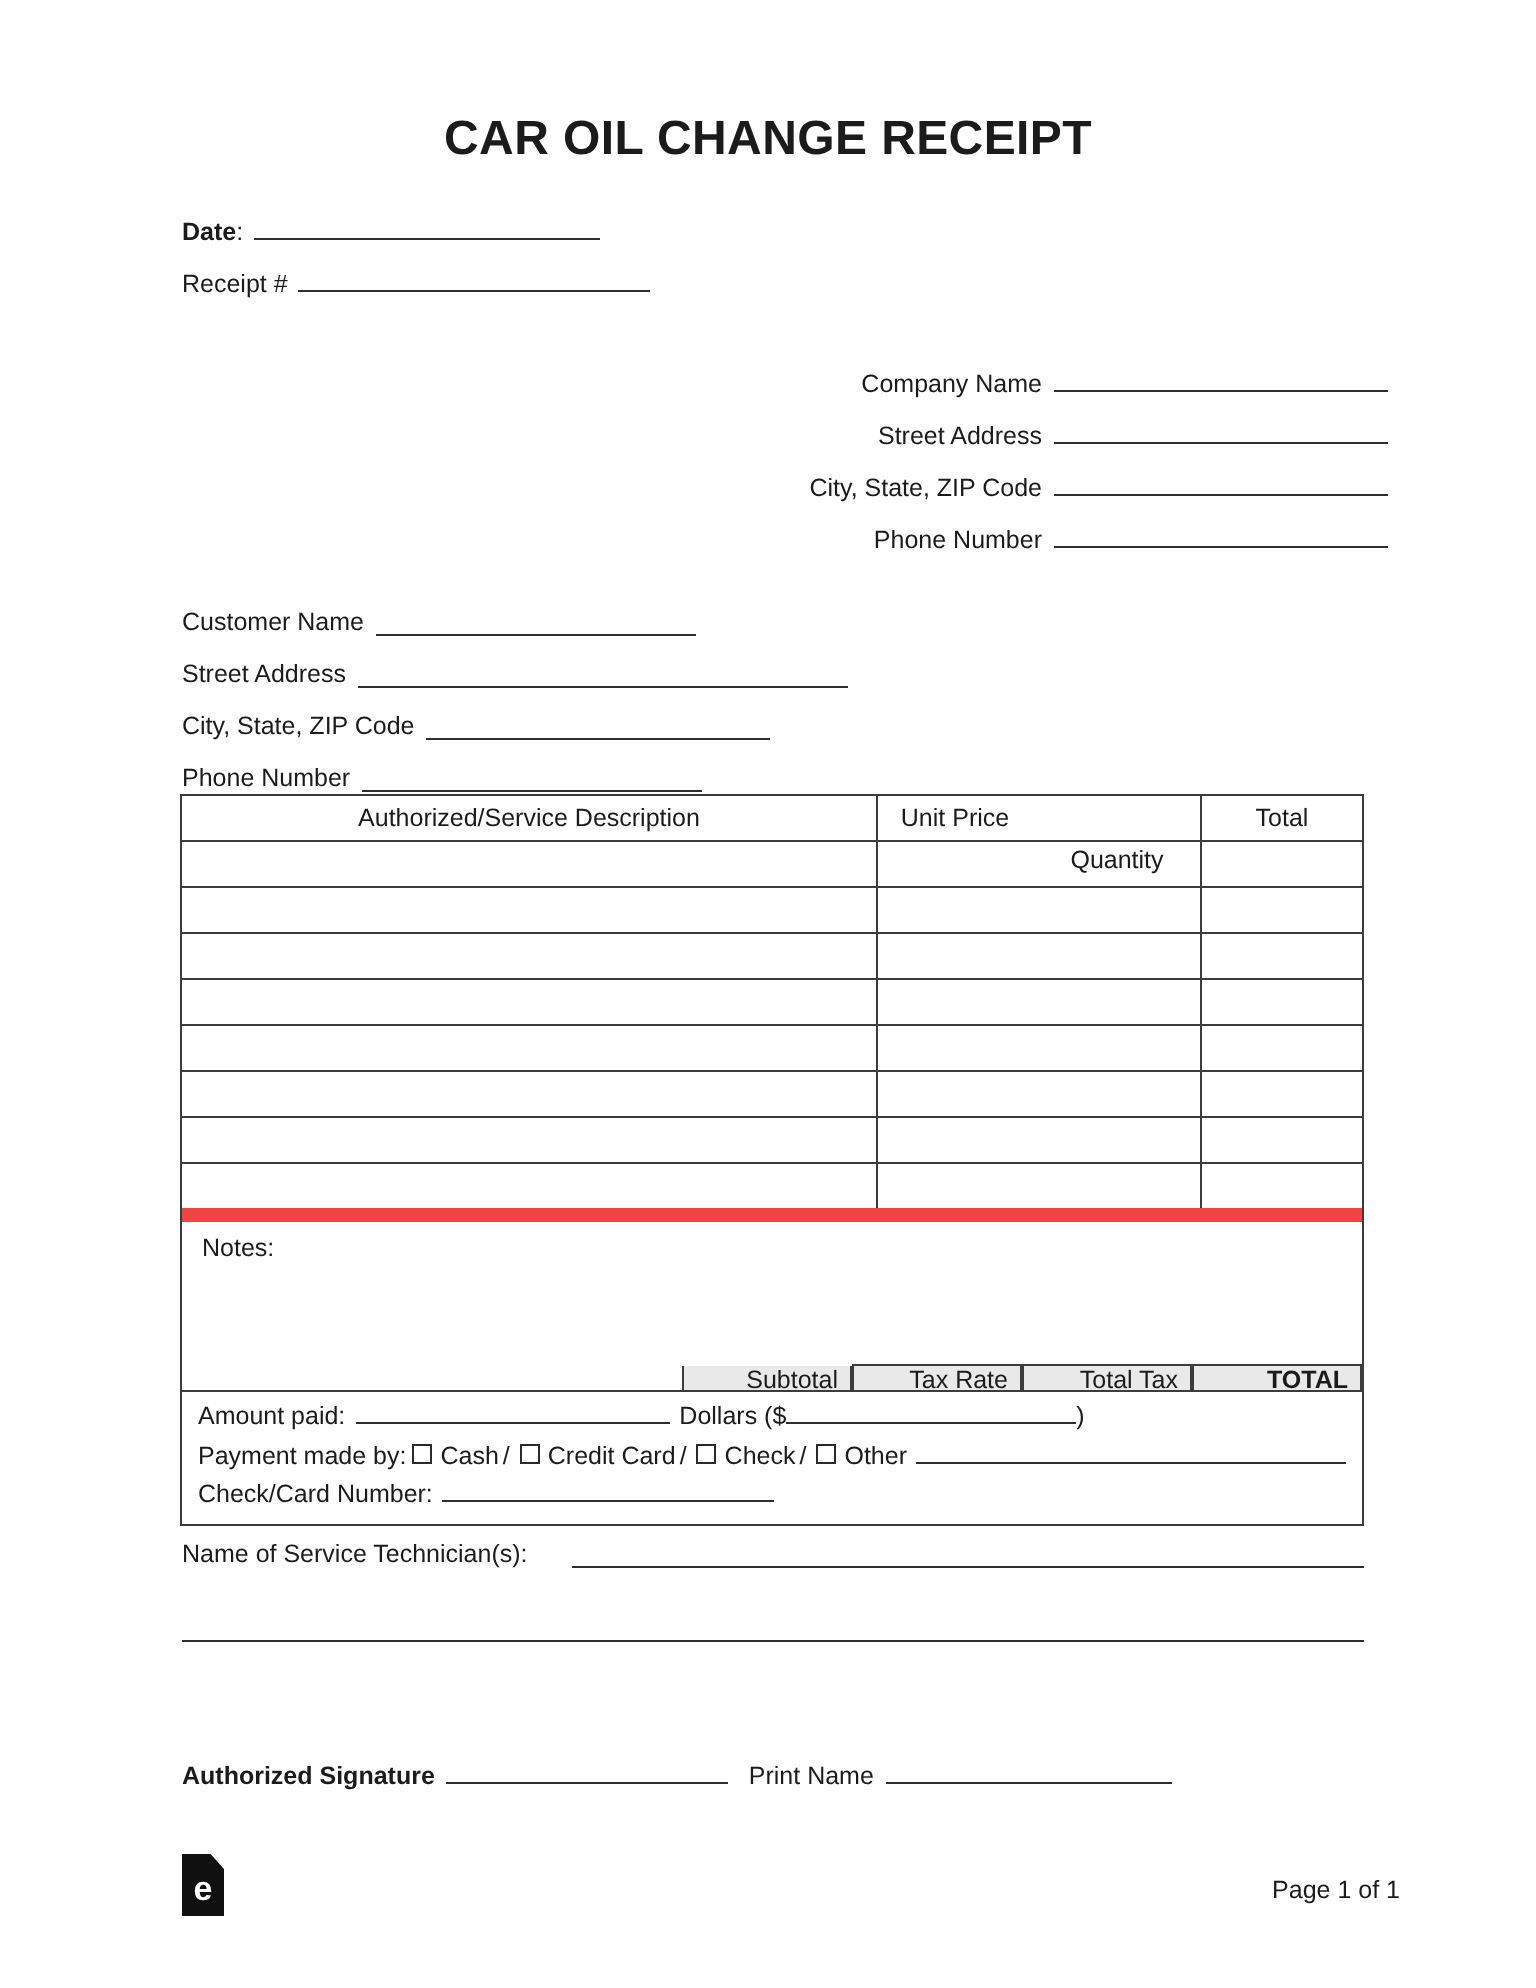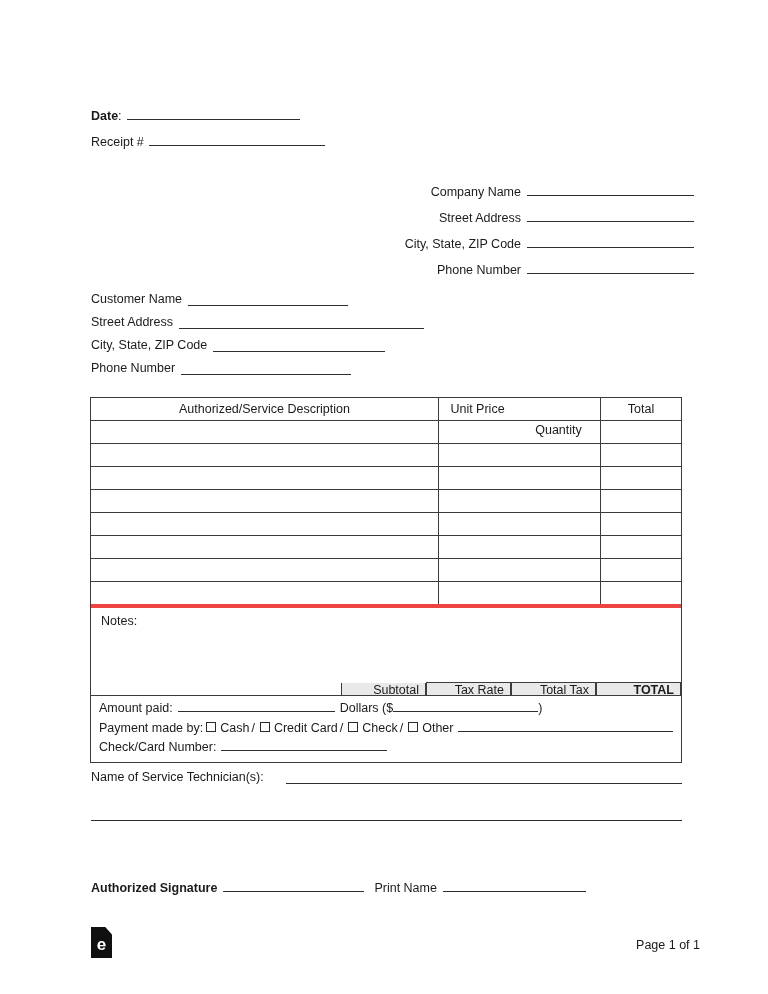--- a/index.html
+++ b/index.html
@@ -22,34 +22,34 @@
   .date-block{position:absolute;left:91px;top:106px;}
   .date-block .row{margin-bottom:9px;white-space:nowrap;}
   .ul-date{width:173px;margin-left:5px;}
   .ul-receipt{width:176px;margin-left:5px;}
   
   .company-block{position:absolute;left:108px;top:182px;width:586px;}
   .company-block .row{display:flex;justify-content:flex-end;align-items:baseline;margin-bottom:9px;white-space:nowrap;}
   .company-block .ul{width:167px;margin-left:6px;}
   
   .customer-block{position:absolute;left:91px;top:292px;}
-  .customer-block .row{display:flex;align-items:flex-end;margin-bottom:9px;white-space:nowrap;}
+  .customer-block .row{display:flex;align-items:flex-end;margin-bottom:9px;white-space:nowrap;margin-top:12px;}
   .customer-block .ul{margin-left:6px;}
   .ul-cust0{width:160px;} .ul-cust1{width:245px;} .ul-cust2{width:172px;} .ul-cust3{width:170px;}
   
   .rtable{position:absolute;left:90px;top:397px;width:592px;border:1.5px solid #3c3c3c;box-sizing:border-box;background:#fff;}
   .trow{display:flex;height:23px;border-top:1px solid #3c3c3c;box-sizing:border-box;}
   .trow.head{height:22px;border-top:none;font-size:12.5px;}
   .cell{box-sizing:border-box;display:flex;align-items:center;justify-content:center;}
   .c1{width:347px;}
   .c2{width:78px;border-left:1px solid #3c3c3c;}
   .c3{width:84px;border-left:1px solid #3c3c3c;margin-top:32px;}
   .c4{flex:1;border-left:1px solid #3c3c3c;}
   
-  .notes-row{display:flex;height:93px;border-top:4px solid #ef4444;box-sizing:border-box;gap:42px;}
+  .notes-row{display:flex;height:93px;border-top:7px solid #ef4444;box-sizing:border-box;gap:42px;}
   .notes-cell{width:425px;box-sizing:border-box;padding:6px 0 0 10px;}
   .totals-col{flex:1;display:flex;flex-direction:row;box-sizing:border-box;align-items:flex-end;}
   .t-row{display:flex;flex:1;border-top:1px solid #3c3c3c;box-sizing:border-box;}
   .t-row:first-child{border-top:none;}
   .t-label{width:84px;background:#e9e9e9;border-left:1px solid #3c3c3c;display:flex;align-items:center;justify-content:flex-end;padding-right:6px;box-sizing:border-box;}
   .t-value{flex:1;background:#f6f6f6;border-left:1px solid #3c3c3c;box-sizing:border-box;}
   .t-row.total-final .t-label{font-weight:bold;}
   
   .paybox{
     position:absolute;left:90px;top:695px;width:592px;box-sizing:border-box;
@@ -80,20 +80,21 @@
     display:flex;align-items:center;justify-content:center;
   }
   .logo .e{color:#ffffff;font-weight:bold;font-size:17px;line-height:1;margin-top:3px;}
   .pagenum{position:absolute;top:938px;right:68px;font-size:12.5px;}
 </style>
 </head>
 <body>
 
 <div class="page">
 
+  <div class="title">CAR OIL CHANGE RECEIPT</div>
 
   <div class="date-block">
     <div class="row">
       <span class="b">Date</span><span>:</span><span class="ul ul-date"></span>
     </div>
     <div class="row">
       <span>Receipt #</span><span class="ul ul-receipt"></span>
     </div>
   </div>
 

